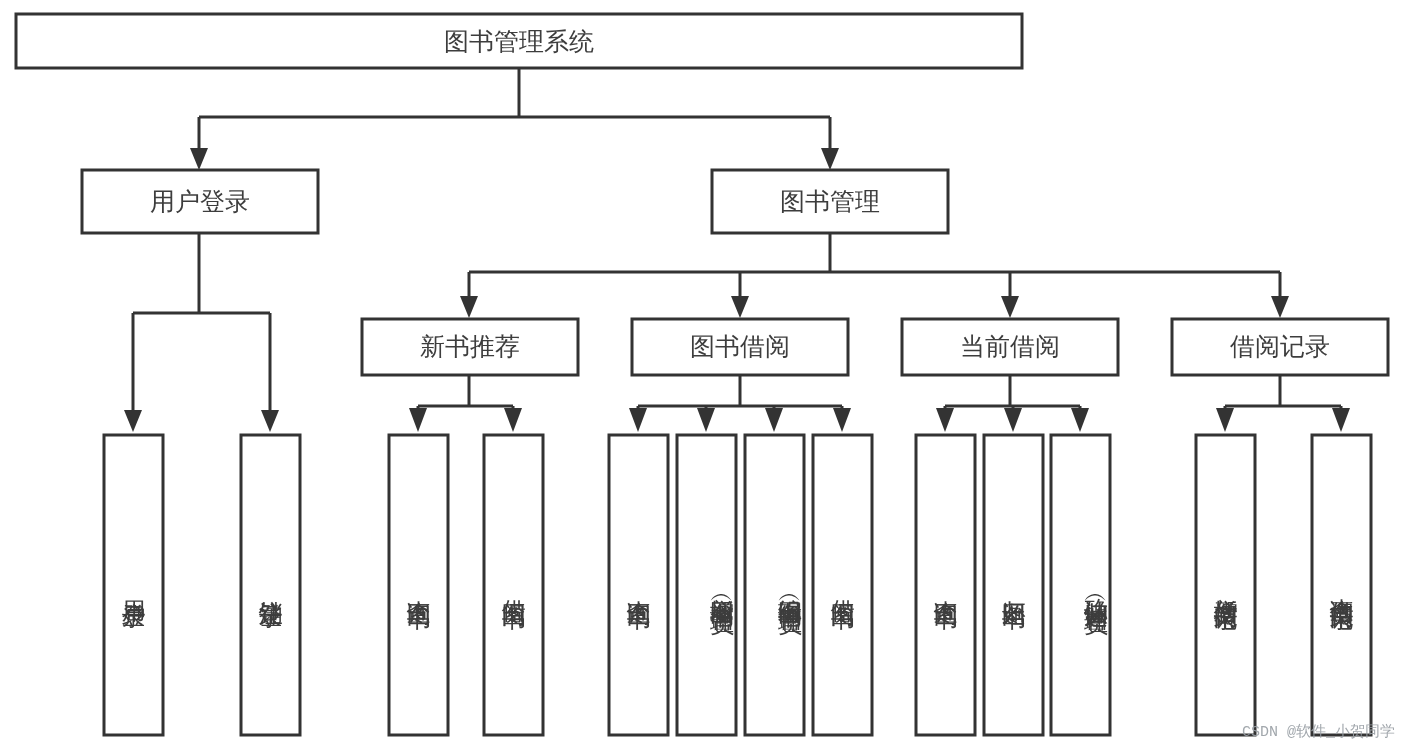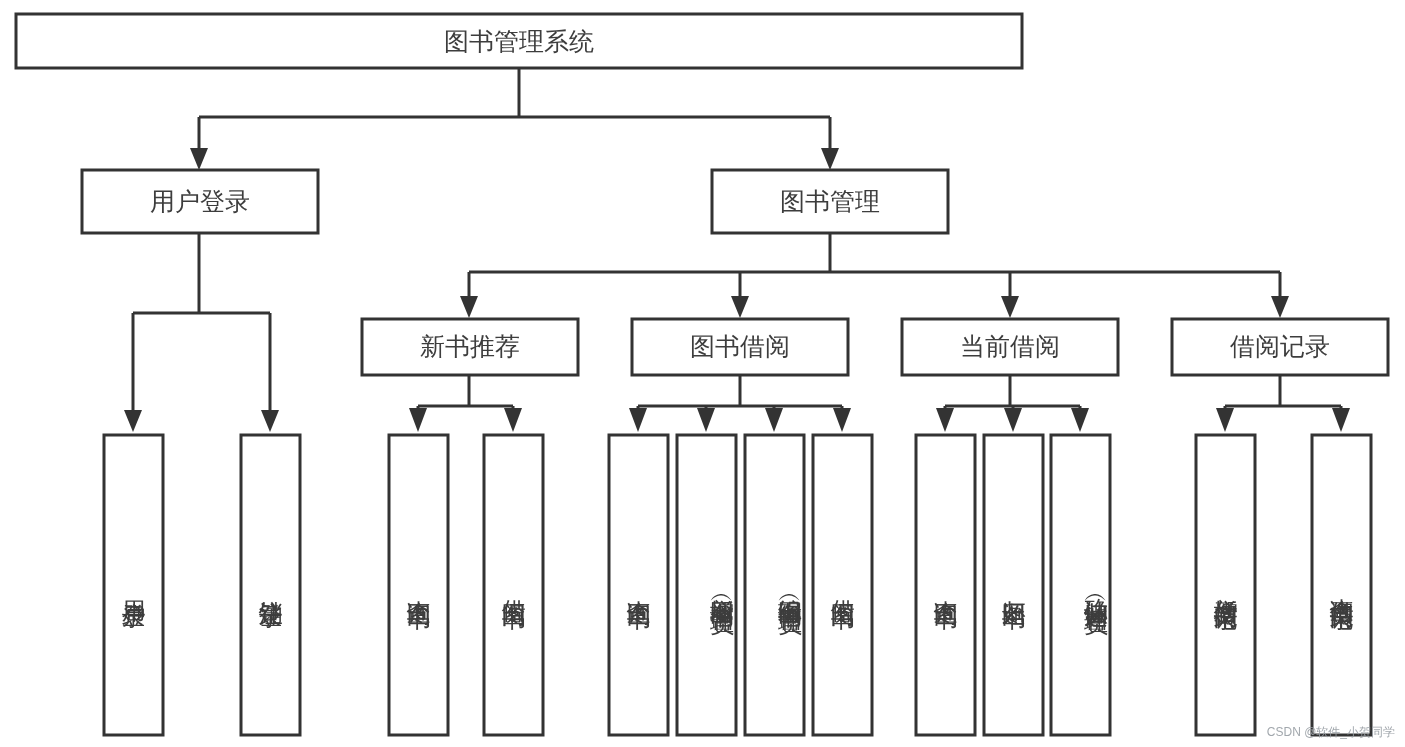--- a/index.html
+++ b/index.html
@@ -64,24 +64,24 @@
     line-height: 1.18;
     letter-spacing: 2px;
     color: #3d3d3d;
     white-space: nowrap;
     pointer-events: none;
   }
   .watermark {
     position: absolute;
     right: 10px;
     bottom: 6px;
-    font-size: 12px;
+    font-size: 15px;
     color: #9aa0a6;
     opacity: 0.92;
-    font-family: Liberation Sans, sans-serif;
+    font-family: Liberation Mono, monospace;
     white-space: nowrap;
   }
 </style>
 </head>
 <body>
 
 <div id="diagram-root">
 
   <svg id="flowchart" viewBox="0 0 1405 747">
 

